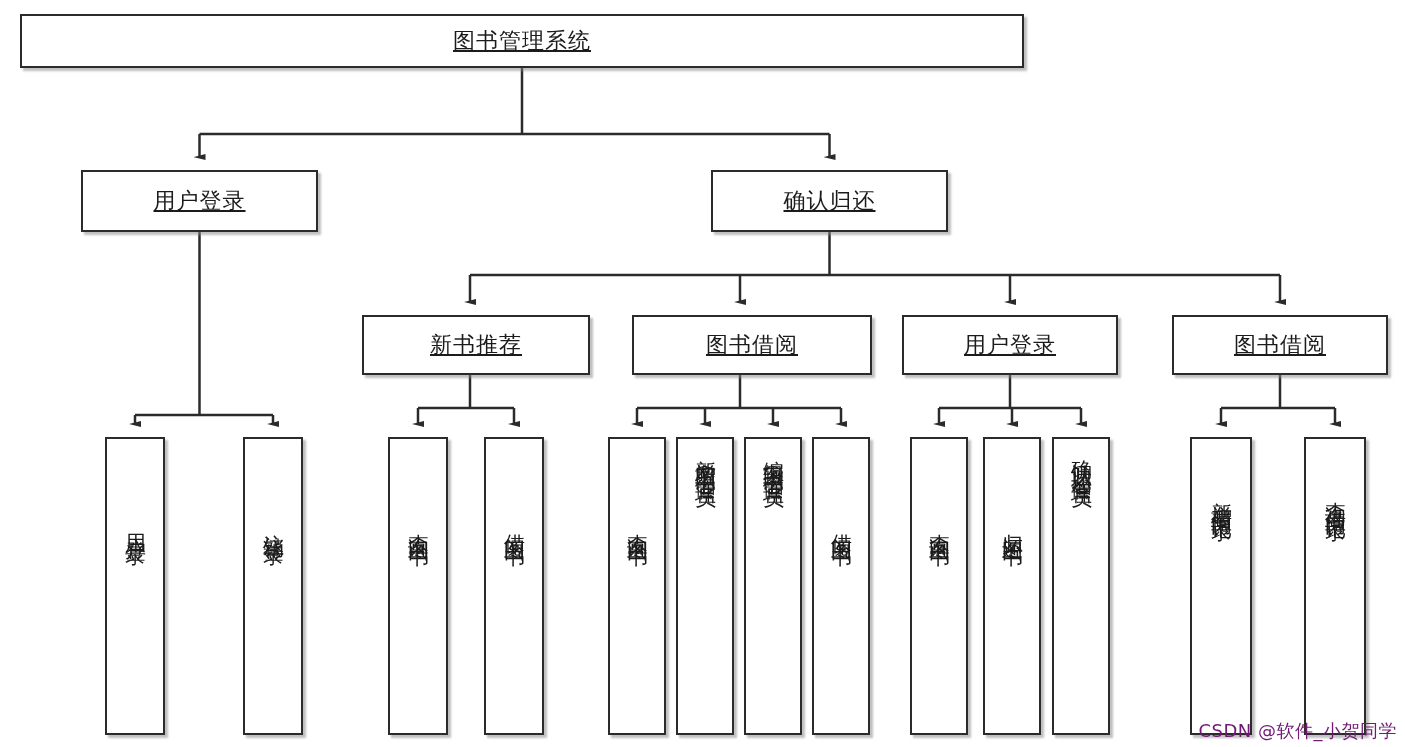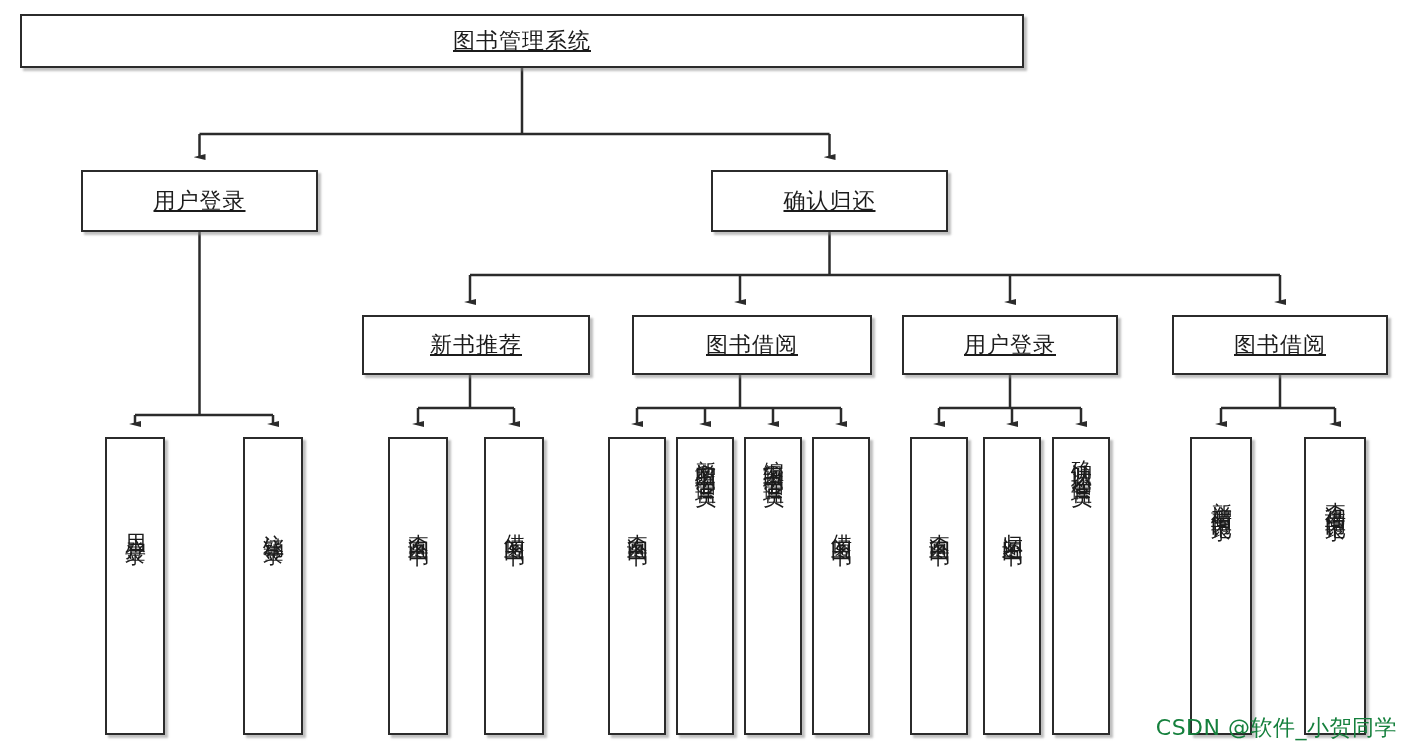--- a/index.html
+++ b/index.html
@@ -67,22 +67,22 @@
   }
   
   .node.v.tall-text { padding-top: 4px; }
   .node.v.mid-text  { padding-top: 46px; }
   .node.v.low-text  { padding-top: 78px; }
 
   .watermark {
     position: absolute;
     right: 8px;
     bottom: 4px;
-    font-size: 22px;
-    color: #15803d;
+    font-size: 18px;
+    color: #701a75;
     letter-spacing: 0.5px;
     white-space: nowrap;
     user-select: none;
   }
 </style>
 </head>
 <body>
 
 <div id="diagram-root">
   <svg class="edges" viewBox="0 0 1405 747" width="1405" height="747" xmlns="http://www.w3.org/2000/svg">

